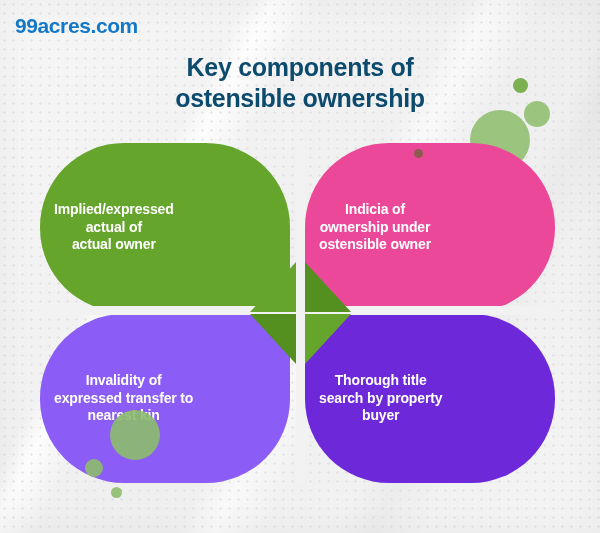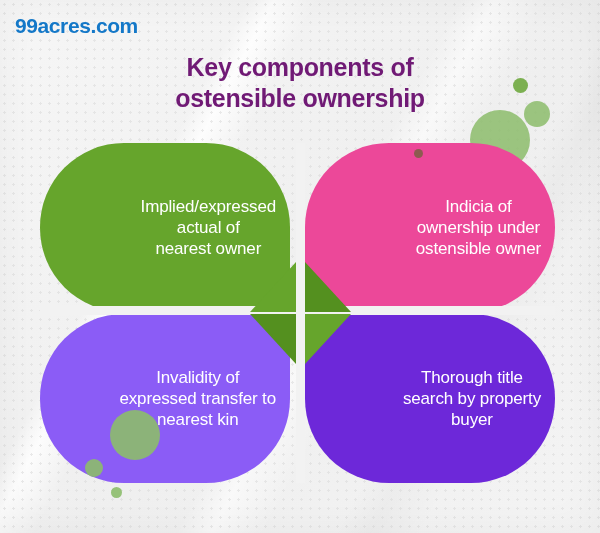--- a/index.html
+++ b/index.html
@@ -61,21 +61,21 @@
     z-index: 6;
   }
 
   
   .title {
     position: absolute;
     left: 0;
     right: 0;
     top: 52px;
     text-align: center;
-    color: #701a75;
+    color: #0c4a6e;
     font-size: 25px;
     font-weight: bold;
     line-height: 1.22;
     letter-spacing: -.3px;
     z-index: 6;
   }
   .title .ln { display: block; }
 
   
   .deco {
@@ -89,26 +89,26 @@
   .deco-tr-dot   { left: 414px; top: 149px; width: 9px;   height: 9px;   background: #3f6b14; opacity: .55; z-index: 5; }
   .deco-bl-big   { left: 110px; top: 410px; width: 50px;  height: 50px;  background: #8cbc6b; opacity: .9;  z-index: 5; }
   .deco-bl-mid   { left: 85px;  top: 459px; width: 18px;  height: 18px;  background: #8cbc6b; opacity: .9;  z-index: 5; }
   .deco-bl-small { left: 111px; top: 487px; width: 11px;  height: 11px;  background: #8cbc6b; opacity: .9;  z-index: 5; }
 
   
   .card {
     position: absolute;
     display: flex;
     align-items: center;
-    justify-content: flex-end;
+    justify-content: flex-start;
     box-sizing: border-box;
     color: #ffffff;
     text-align: center;
-    font-size: 17px;
-    font-weight: normal;
+    font-size: 14px;
+    font-weight: bold;
     line-height: 1.25;
     letter-spacing: -.15px;
     z-index: 4;
   }
   .card-text { display: block; padding: 0 14px; }
   .card-text .ln { display: block; }
 
   
   .card-tl {
     left: 40px;  top: 143px;  width: 250px; height: 169px;
@@ -177,21 +177,21 @@
 
   <div class="deco deco-tr-big"></div>
   <div class="deco deco-tr-mid"></div>
   <div class="deco deco-tr-small"></div>
   <div class="deco deco-tr-dot"></div>
 
   <div class="card card-tl">
     <span class="card-text">
       <span class="ln">Implied/expressed</span>
       <span class="ln">actual of</span>
-      <span class="ln">nearest owner</span>
+      <span class="ln">actual owner</span>
     </span>
   </div>
 
   <div class="card card-tr">
     <span class="card-text">
       <span class="ln">Indicia of</span>
       <span class="ln">ownership under</span>
       <span class="ln">ostensible owner</span>
     </span>
   </div>

